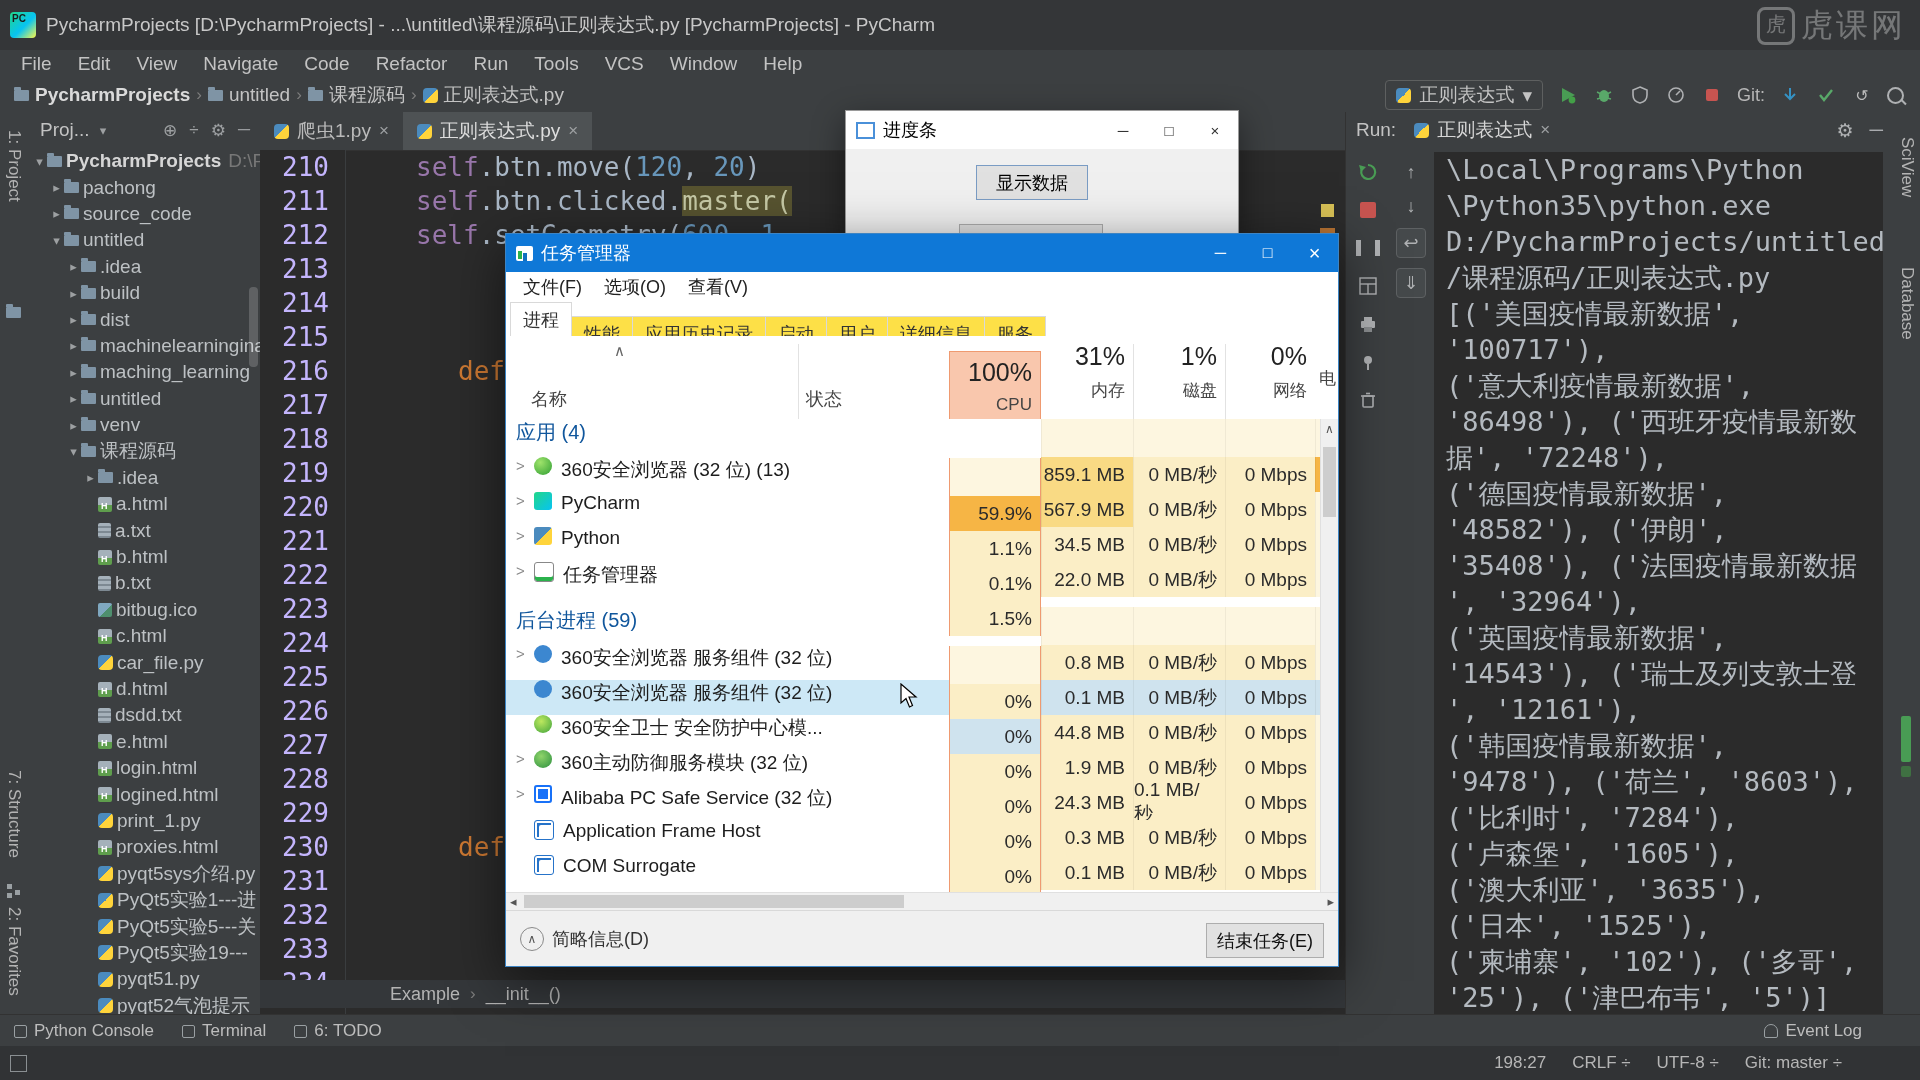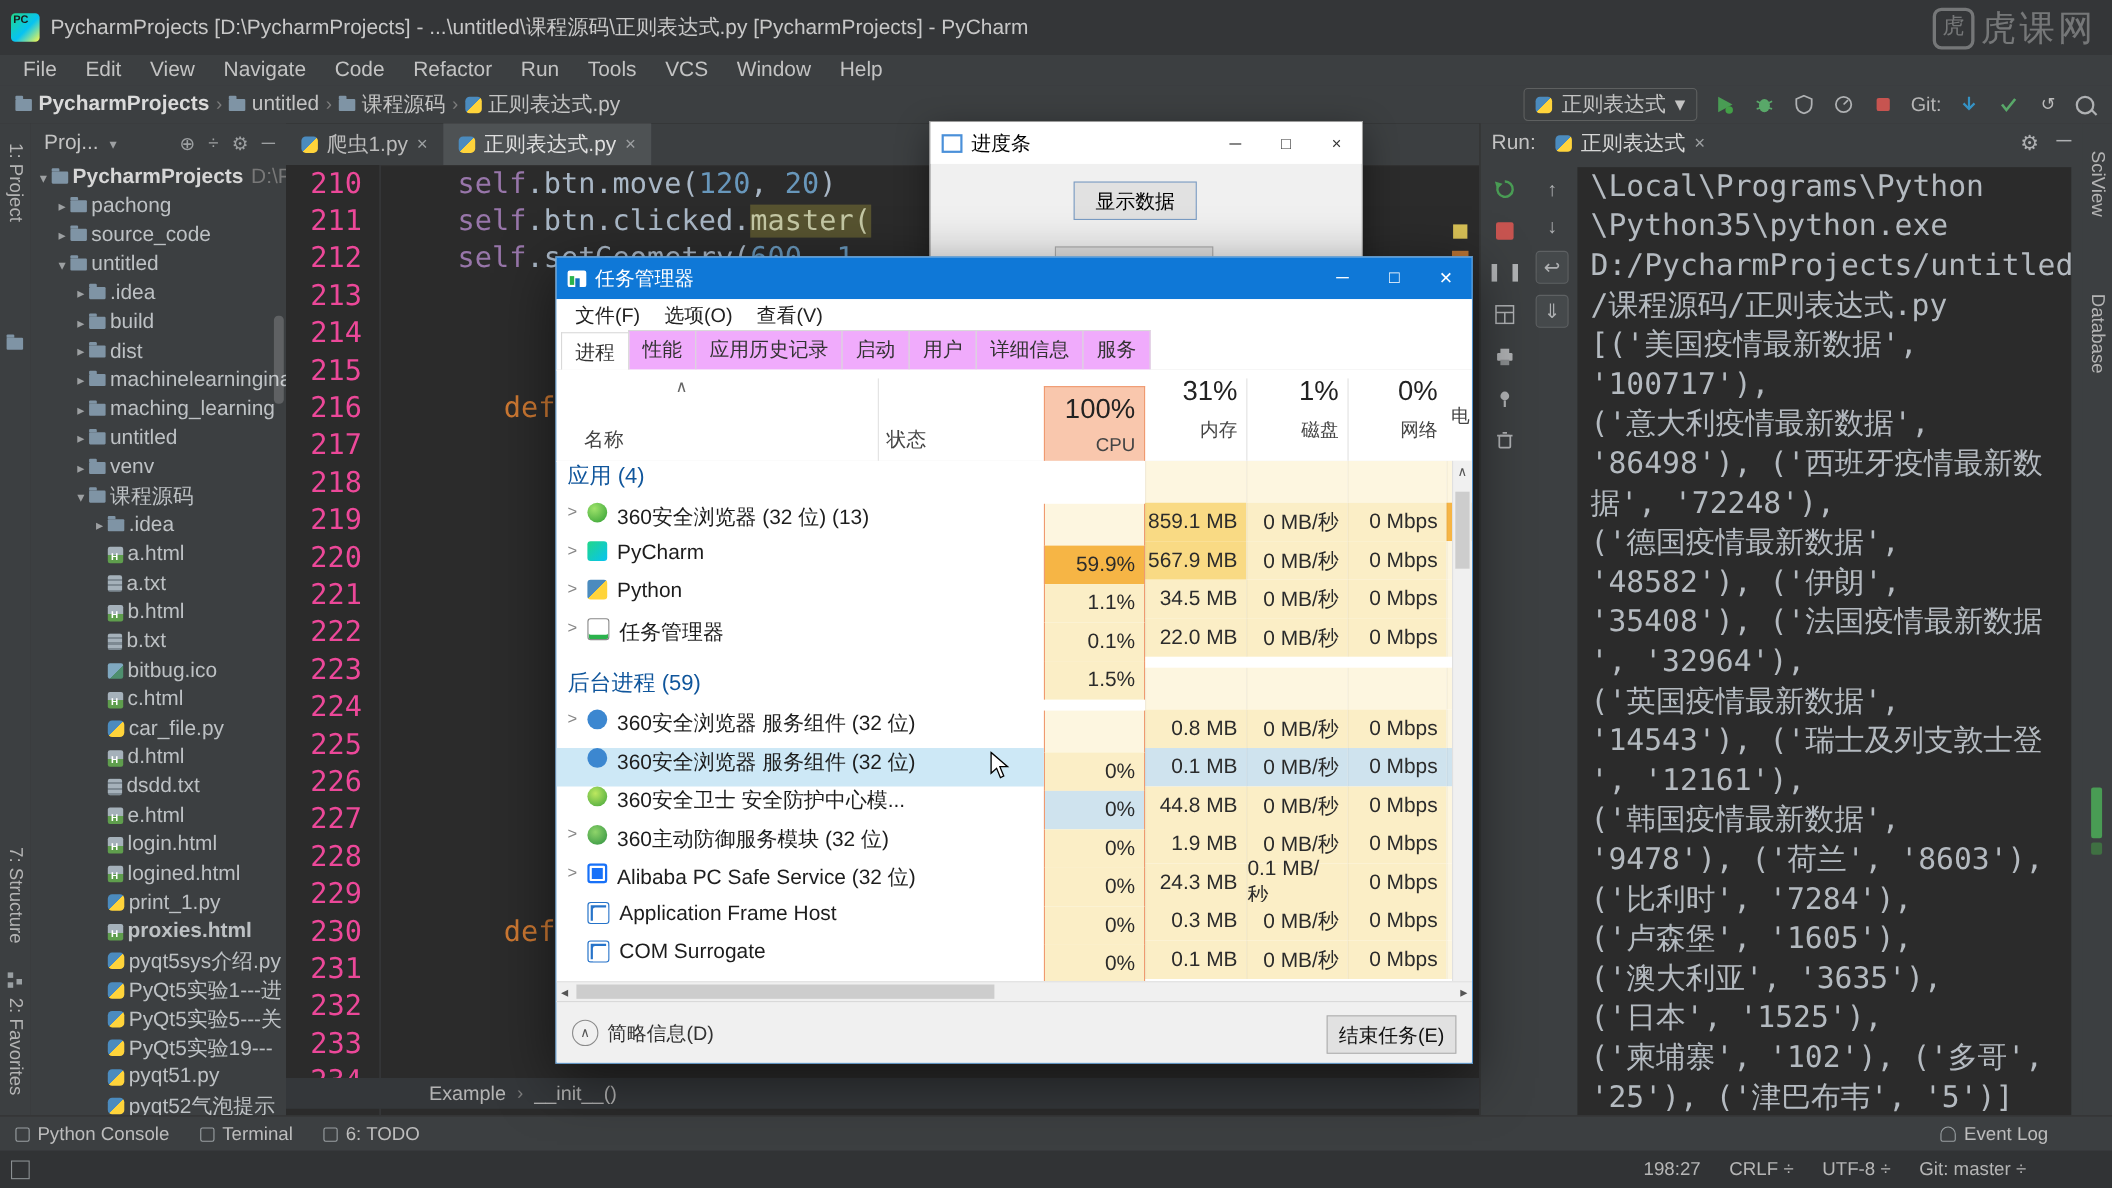--- a/index.html
+++ b/index.html
@@ -55,21 +55,21 @@
           background:repeating-linear-gradient(#a5b1ba 0 3px,#7d8992 3px 5px);}
   .ic-img{display:inline-block;width:14px;height:14px;flex:none;border-radius:2px;background:linear-gradient(135deg,#7fa8c0 55%,#4e8f6e 55%);}
   .pscroll{position:absolute;right:2px;top:175px;width:9px;height:80px;background:rgba(255,255,255,.18);border-radius:4px;}
   
   .editor{position:absolute;left:260px;top:112px;width:1085px;height:902px;background:#2b2b2b;overflow:hidden;}
   .tabbar{height:38px;background:#3c3f41;border-bottom:1px solid #323232;display:flex;align-items:flex-end;}
   .etab{display:flex;align-items:center;gap:8px;height:38px;padding:0 14px;font-size:19px;color:#bbbbbb;}
   .etab.active{background:#4e5254;color:#dedede;}
   .tclose{color:#9da0a2;font-size:17px;}
   .gutter{position:absolute;left:0;top:38px;width:85px;bottom:0;background:#2b2b2b;border-right:1px solid #3a3d3f;}
-  .gnum{height:34px;line-height:34px;text-align:right;padding-right:16px;color:#ec4899;
+  .gnum{height:34px;line-height:34px;text-align:right;padding-right:16px;color:#c4b5fd;
         font-family:"DejaVu Sans Mono",monospace;font-size:26px;}
   .code{position:absolute;left:86px;top:38px;right:0;bottom:0;font-family:"DejaVu Sans Mono",monospace;font-size:26px;}
   .cline{height:34px;line-height:34px;white-space:pre;}
   .ind2{padding-left:70px;} .inddef{padding-left:112px;} .ind0{padding-left:0;}
   .c-self{color:#9876aa;} .c-plain{color:#a9b7c6;} .c-num{color:#6897bb;} .c-kw{color:#cc7832;}
   .c-hl{color:#c5c8a5;background:#575330;}
   .estripe-mark{position:absolute;z-index:3;}
   .ebreadcrumb{position:absolute;left:0;bottom:6px;height:28px;right:0;background:#34373a;display:flex;align-items:center;gap:10px;
                padding-left:130px;font-size:18px;color:#b4b4b4;z-index:2;}
   
@@ -90,21 +90,21 @@
       border:1px solid #3c84c4;box-shadow:0 14px 50px rgba(0,0,0,.55);color:#1a1a1a;}
   .tmtitle{position:absolute;left:0;top:0;right:0;height:38px;background:#0f78d7;display:flex;align-items:center;color:#fff;}
   .tmicon{width:17px;height:15px;margin:0 8px 0 10px;background:#fff;border-radius:2px;position:relative;}
   .tmicon::after{content:"";position:absolute;left:2px;bottom:2px;width:4px;height:8px;background:#2bb24c;box-shadow:5px 2px 0 #1070c0;}
   .tmtitletext{font-size:18px;}
   .tmbtns{margin-left:auto;display:flex;height:38px;}
   .tmbtn{width:47px;display:flex;align-items:center;justify-content:center;font-size:16px;color:#fff;}
   .tmmenu{position:absolute;left:0;top:38px;right:0;height:30px;background:#fff;display:flex;align-items:center;gap:4px;padding-left:8px;font-size:18px;color:#222;}
   .tmmenu span{padding:0 9px;}
   .tmtabs{position:absolute;left:0;top:68px;right:0;height:34px;background:#fff;display:flex;align-items:flex-end;padding-left:4px;border-bottom:1px solid #d9d9d9;}
-  .tmtab{font-size:18px;color:#333;padding:5px 12px;border:1px solid #d9d9d9;border-bottom:none;background:#f0abfc;margin-right:-1px;height:36px;box-sizing:border-box;}
+  .tmtab{font-size:18px;color:#333;padding:5px 12px;border:1px solid #d9d9d9;border-bottom:none;background:#fde047;margin-right:-1px;height:20px;box-sizing:border-box;}
   .tmtab.sel{background:#fff;height:34px;position:relative;z-index:1;}
   .tmheadarea{position:absolute;left:0;top:102px;right:0;height:83px;background:#fff;border-bottom:1px solid #d9d9d9;}
   .colline{position:absolute;top:8px;bottom:0;width:1px;background:#e2e2e2;}
   .tmname-h{position:absolute;left:25px;bottom:8px;font-size:18px;color:#444;}
   .tmsort{position:absolute;left:108px;top:6px;font-size:15px;color:#666;}
   .tmstatus-h{position:absolute;left:300px;bottom:8px;font-size:18px;color:#444;}
   .hcol{position:absolute;top:0;bottom:0;text-align:right;padding-right:8px;box-sizing:border-box;}
   .hpct{font-size:25px;color:#222;margin-top:6px;}
   .hlbl{font-size:17px;color:#444;margin-top:8px;}
   .hcol.cpu{background:#f9c7ad;border:1px solid #ef9a70;border-bottom:none;margin-top:15px;}
@@ -415,21 +415,21 @@
         <div class="trow" style="padding-left: 55px;">
           <span class="tarrow"></span>
           <span class="ic-html"></span>
           <span class="tlabel">logined.html</span>
         </div>
         <div class="trow" style="padding-left: 55px;">
           <span class="tarrow"></span>
           <span class="ic-py"></span>
           <span class="tlabel">print_1.py</span>
         </div>
-        <div class="trow" style="padding-left: 55px; font-weight: bold;">
+        <div class="trow" style="padding-left: 55px;">
           <span class="tarrow"></span>
           <span class="ic-html"></span>
           <span class="tlabel">proxies.html</span>
         </div>
         <div class="trow" style="padding-left: 55px;">
           <span class="tarrow"></span>
           <span class="ic-py"></span>
           <span class="tlabel">pyqt5sys介绍.py</span>
         </div>
         <div class="trow" style="padding-left: 55px;">

